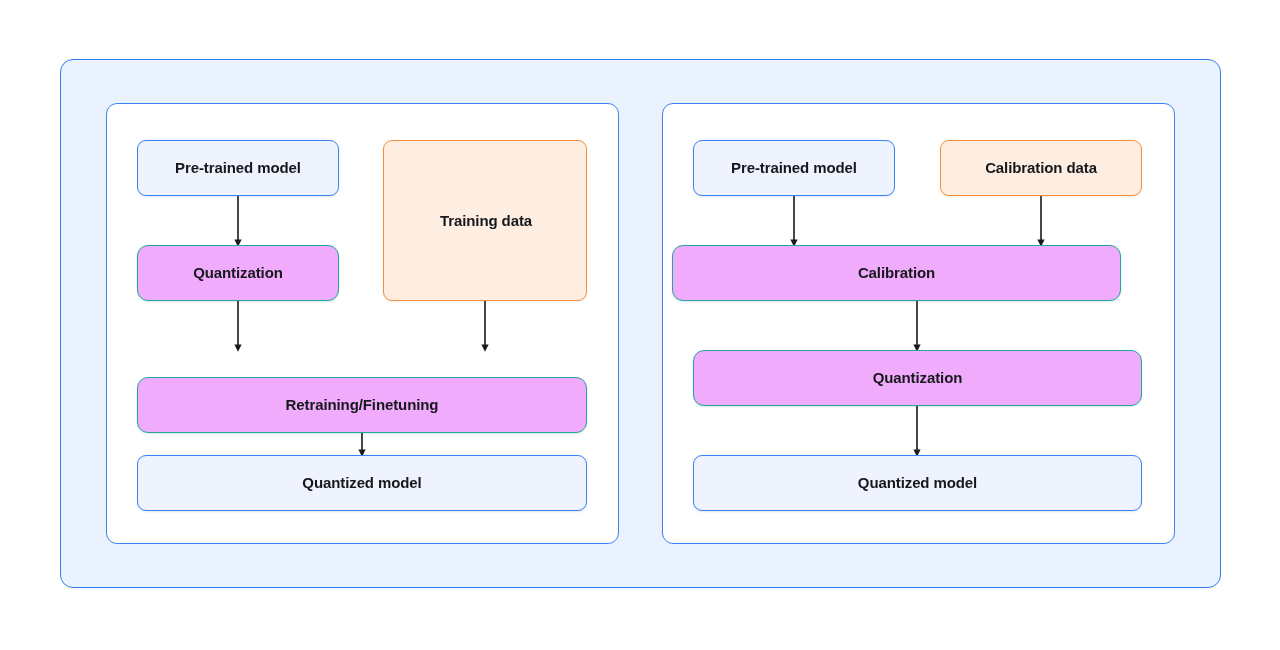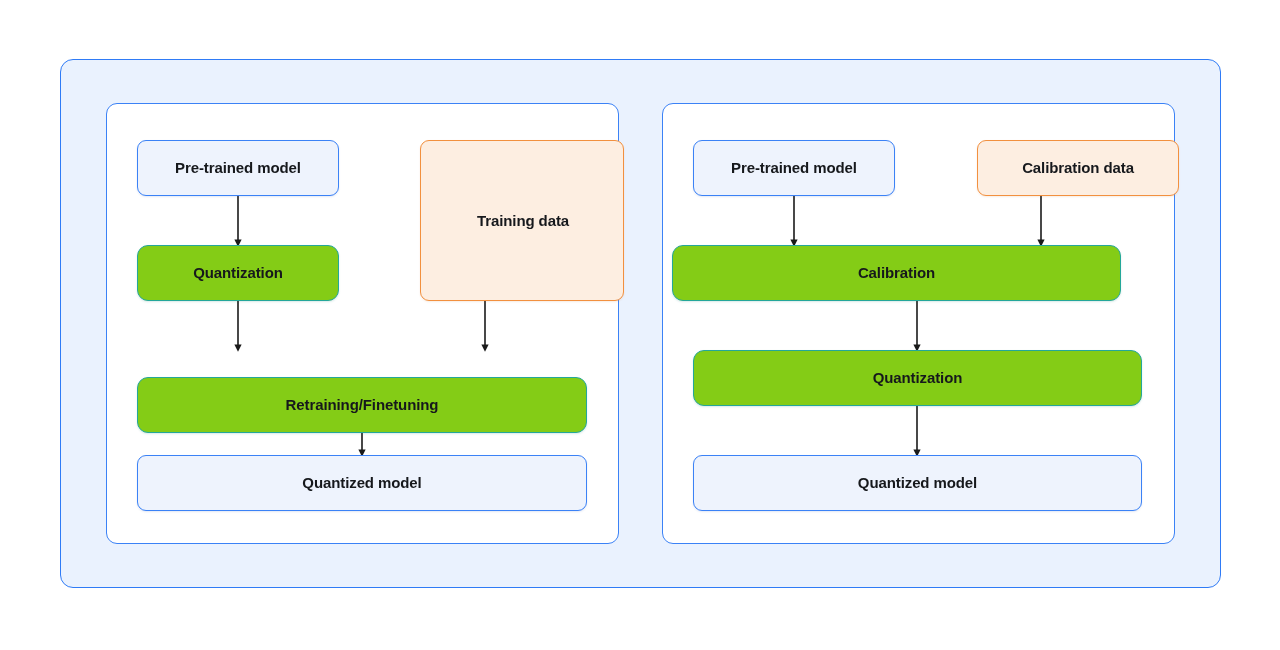--- a/index.html
+++ b/index.html
@@ -64,32 +64,31 @@
     padding: 2px 6px;
   }
 
   .node.blue {
     background: #eef3fd;
     border: 1.5px solid #3b82f6;
     border-radius: 9px;
     box-shadow: 0 1px 2px rgba(40,80,170,0.13);
   }
   .node.teal {
-    background: #84cc16;
+    background: #f0abfc;
     border: 1.5px solid #24a79a;
     border-radius: 11px;
     box-shadow: 0 1px 2px rgba(20,120,110,0.16);
     align-items: center;
   }
   .node.orange {
     background: #fdeee1;
     border: 1.5px solid #f2903f;
     border-radius: 9px;
     box-shadow: 0 1px 2px rgba(190,110,40,0.13);
-    margin-left: 37px;
   }
 
   
   .arrow-layer {
     position: absolute;
     left: 0;
     top: 0;
     width: 1280px;
     height: 650px;
     pointer-events: none;

